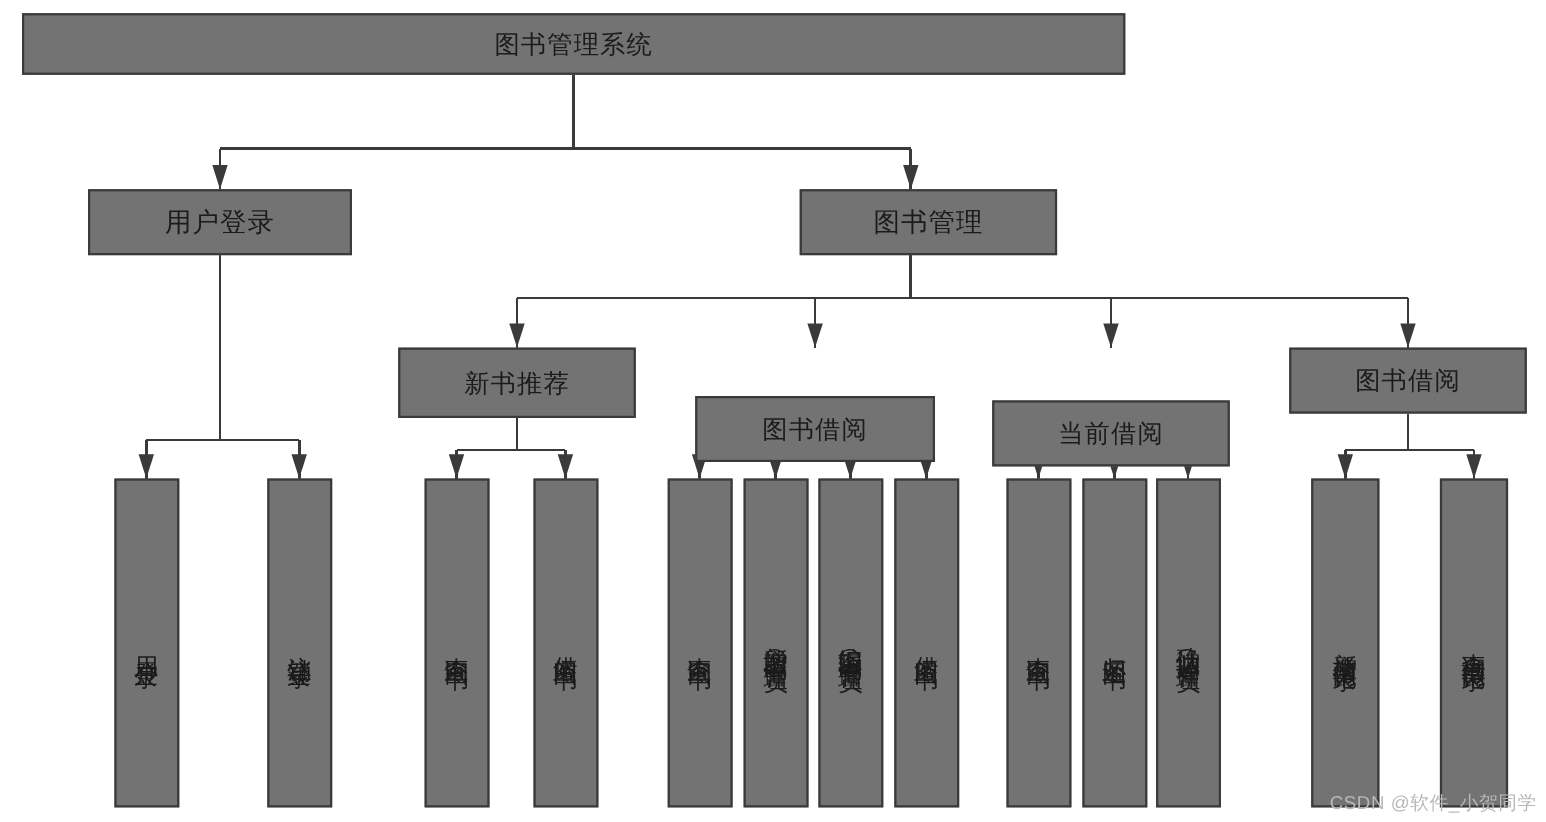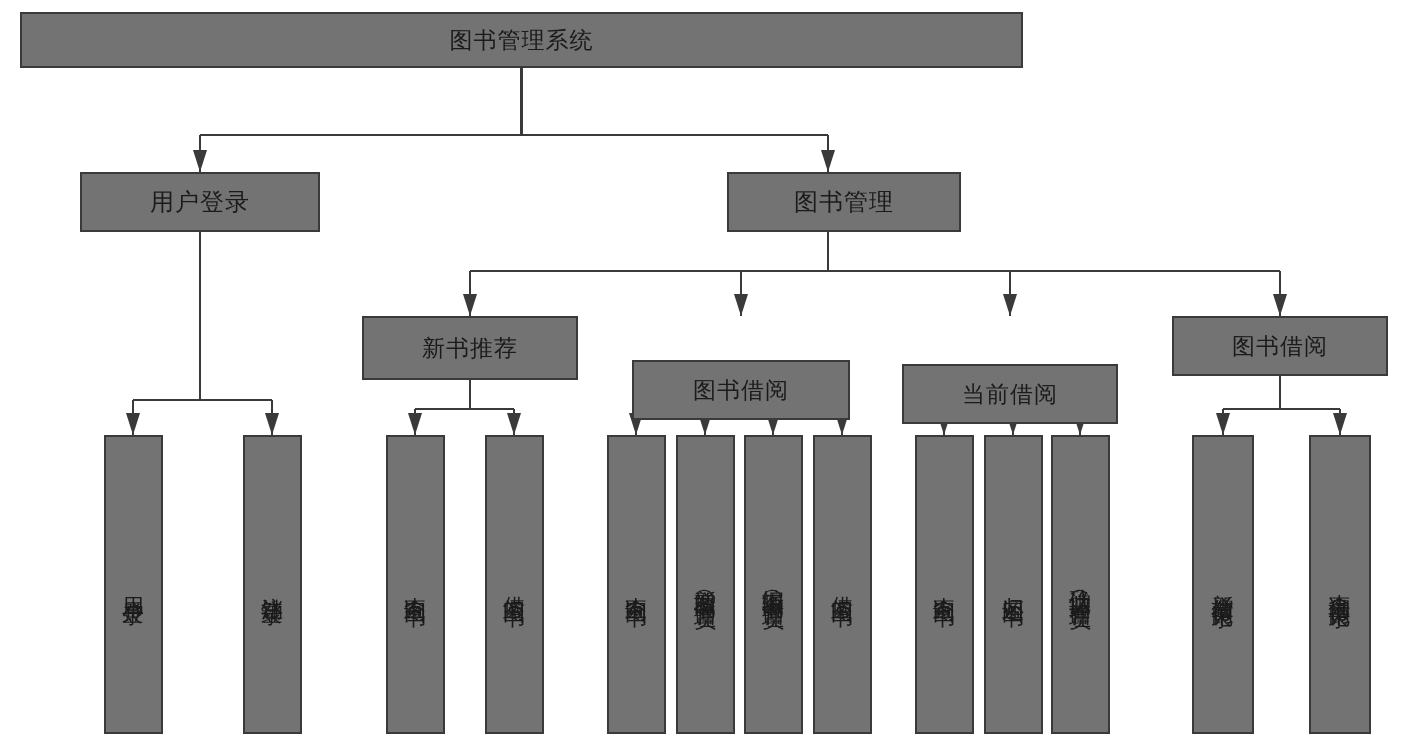--- a/index.html
+++ b/index.html
@@ -129,13 +129,14 @@
       <div class="node leaf v" style="left: 1051px; top: 435px; width: 59px; height: 299px;">
         <span class="vtext">确认归还（管理员）</span>
       </div>
       <div class="node leaf v" style="left: 1192px; top: 435px; width: 62px; height: 299px;">
         <span class="vtext">新增借阅记录</span>
       </div>
       <div class="node leaf v" style="left: 1309px; top: 435px; width: 62px; height: 299px;">
         <span class="vtext">查询借阅记录</span>
       </div>
     </div>
+  <div class="watermark">CSDN @软件_小贺同学</div>
 </div>
 
 </body></html>

